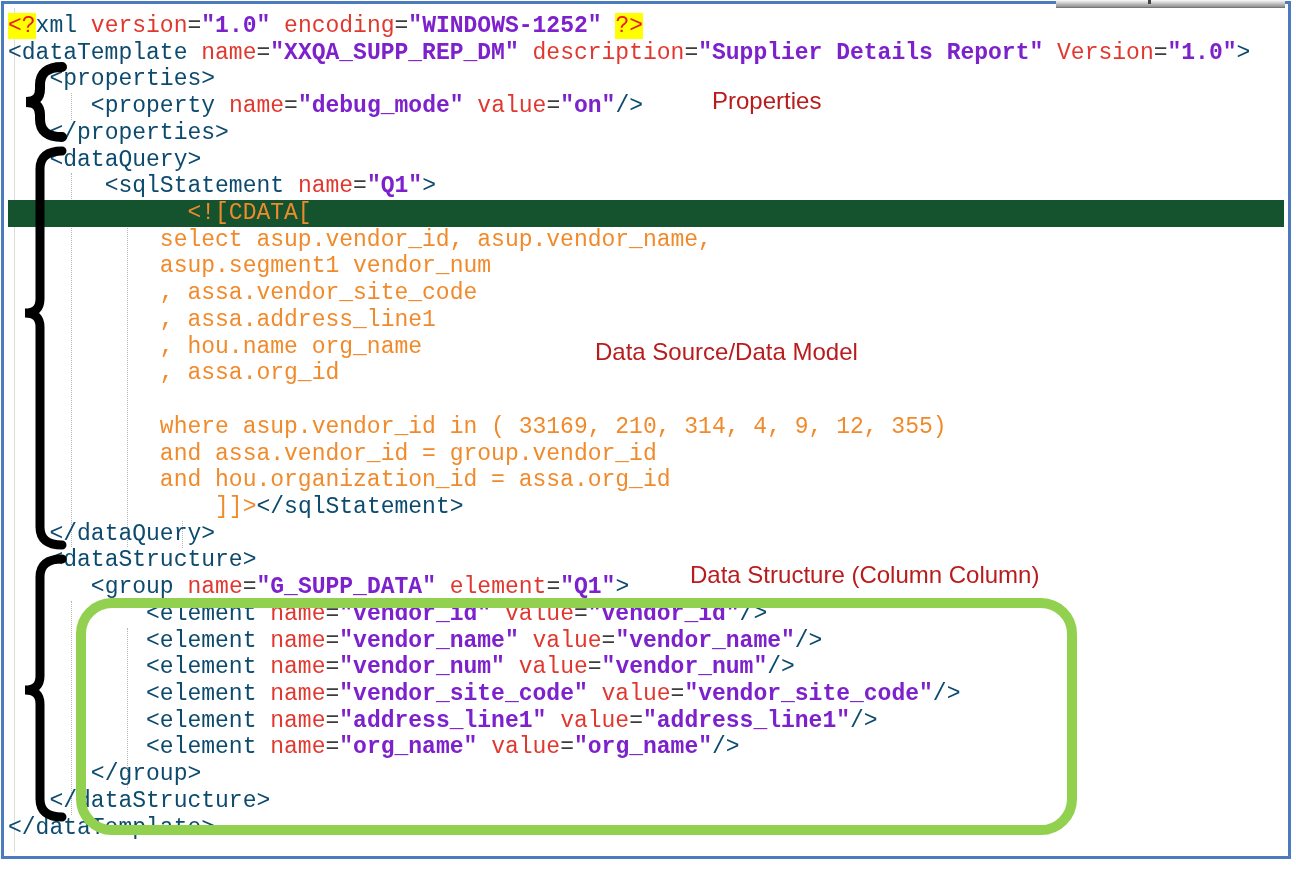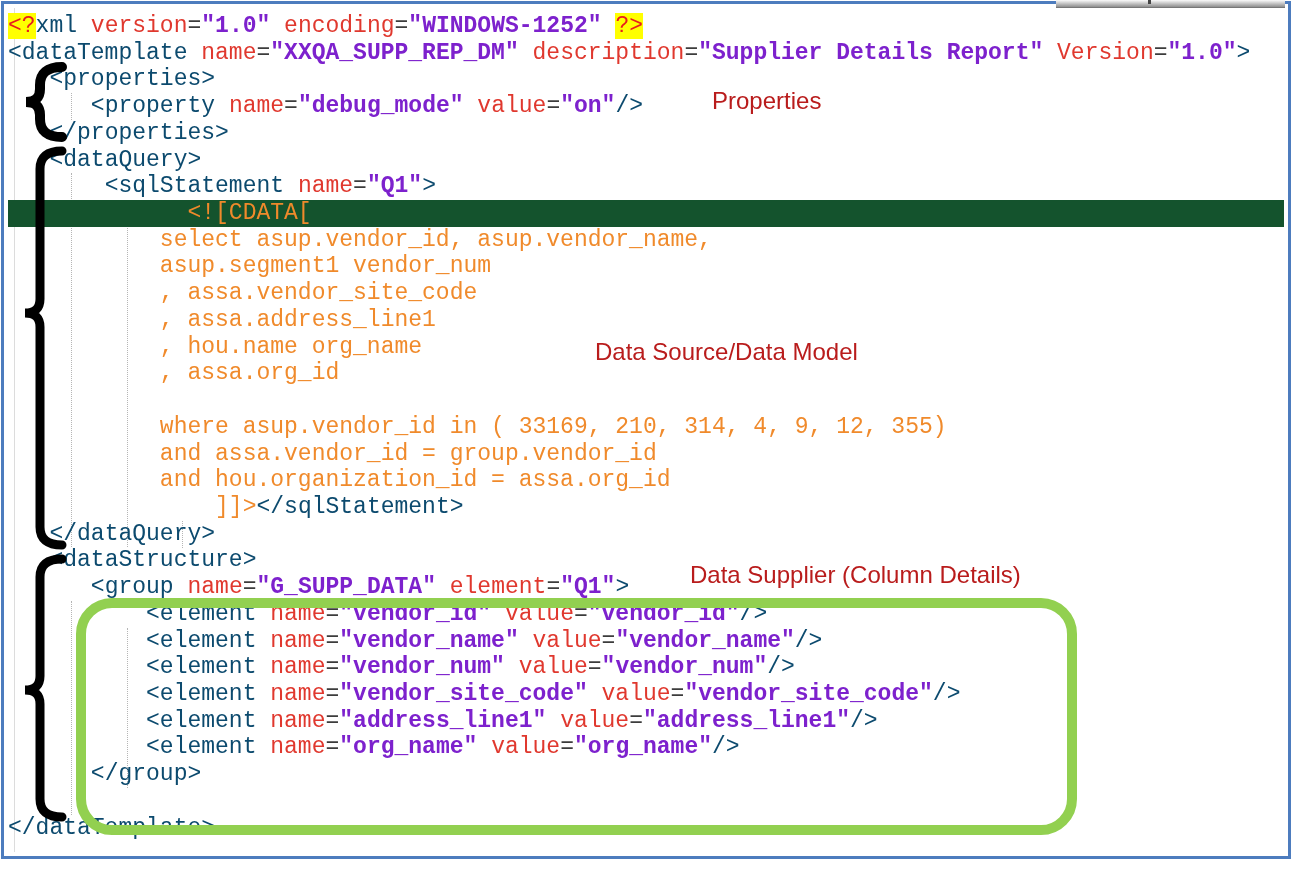--- a/index.html
+++ b/index.html
@@ -83,39 +83,39 @@
           <div class="ln"><span class="plain">   </span><span class="tag">&lt;/dataQuery&gt;</span></div>
           <div class="ln"><span class="plain">   </span><span class="tag">&lt;dataStructure&gt;</span></div>
           <div class="ln"><span class="plain">      </span><span class="tag">&lt;group</span><span class="plain"> </span><span class="attr">name</span><span class="eq">=</span><span class="val">"G_SUPP_DATA"</span><span class="plain"> </span><span class="attr">element</span><span class="eq">=</span><span class="val">"Q1"</span><span class="tag">&gt;</span></div>
           <div class="ln"><span class="plain">          </span><span class="tag">&lt;element</span><span class="plain"> </span><span class="attr">name</span><span class="eq">=</span><span class="val">"vendor_id"</span><span class="plain"> </span><span class="attr">value</span><span class="eq">=</span><span class="val">"vendor_id"</span><span class="tag">/&gt;</span></div>
           <div class="ln"><span class="plain">          </span><span class="tag">&lt;element</span><span class="plain"> </span><span class="attr">name</span><span class="eq">=</span><span class="val">"vendor_name"</span><span class="plain"> </span><span class="attr">value</span><span class="eq">=</span><span class="val">"vendor_name"</span><span class="tag">/&gt;</span></div>
           <div class="ln"><span class="plain">          </span><span class="tag">&lt;element</span><span class="plain"> </span><span class="attr">name</span><span class="eq">=</span><span class="val">"vendor_num"</span><span class="plain"> </span><span class="attr">value</span><span class="eq">=</span><span class="val">"vendor_num"</span><span class="tag">/&gt;</span></div>
           <div class="ln"><span class="plain">          </span><span class="tag">&lt;element</span><span class="plain"> </span><span class="attr">name</span><span class="eq">=</span><span class="val">"vendor_site_code"</span><span class="plain"> </span><span class="attr">value</span><span class="eq">=</span><span class="val">"vendor_site_code"</span><span class="tag">/&gt;</span></div>
           <div class="ln"><span class="plain">          </span><span class="tag">&lt;element</span><span class="plain"> </span><span class="attr">name</span><span class="eq">=</span><span class="val">"address_line1"</span><span class="plain"> </span><span class="attr">value</span><span class="eq">=</span><span class="val">"address_line1"</span><span class="tag">/&gt;</span></div>
           <div class="ln"><span class="plain">          </span><span class="tag">&lt;element</span><span class="plain"> </span><span class="attr">name</span><span class="eq">=</span><span class="val">"org_name"</span><span class="plain"> </span><span class="attr">value</span><span class="eq">=</span><span class="val">"org_name"</span><span class="tag">/&gt;</span></div>
           <div class="ln"><span class="plain">      </span><span class="tag">&lt;/group&gt;</span></div>
-          <div class="ln"><span class="plain">   </span></div>
+          <div class="ln"><span class="plain">   </span><span class="tag">&lt;/dataStructure&gt;</span></div>
           <div class="ln"><span class="tag">&lt;/dataTemplate&gt;</span></div>
         </div>
     </div>
   </div>
 
   <svg class="brace" style="top:62px;" width="62" height="80" viewBox="0 0 62 80">
     <path d="M 50,5 Q 28,5 28,23 L 28,27 Q 28,40 14,40 Q 28,40 28,53 L 28,57 Q 28,75 50,75" fill="none" stroke="#000" stroke-width="10" stroke-linecap="round"></path>
   </svg>
   <svg class="brace" style="top:146px;" width="62" height="404" viewBox="0 0 62 404">
     <path d="M 50,5 Q 28,5 28,23 L 28,153 Q 28,167 13,167 Q 28,167 28,181 L 28,381 Q 28,399 50,399" fill="none" stroke="#000" stroke-width="9" stroke-linecap="round"></path>
   </svg>
   <svg class="brace" style="top:554px;" width="62" height="268" viewBox="0 0 62 268">
     <path d="M 50,5 Q 28,5 28,23 L 28,122 Q 28,136 13,136 Q 28,136 28,150 L 28,245 Q 28,263 50,263" fill="none" stroke="#000" stroke-width="9" stroke-linecap="round"></path>
   </svg>
 
   <div class="green-box"></div>
 
   <div class="note note-properties">Properties</div>
   <div class="note note-datasource">Data Source/Data Model</div>
-  <div class="note note-datastructure">Data Supplier (Column Details)</div>
+  <div class="note note-datastructure">Data Structure (Column Column)</div>
 
   <div class="top-strip">
     <div class="top-strip-tick"></div>
   </div>
 
 </div>
 
 </body></html>

